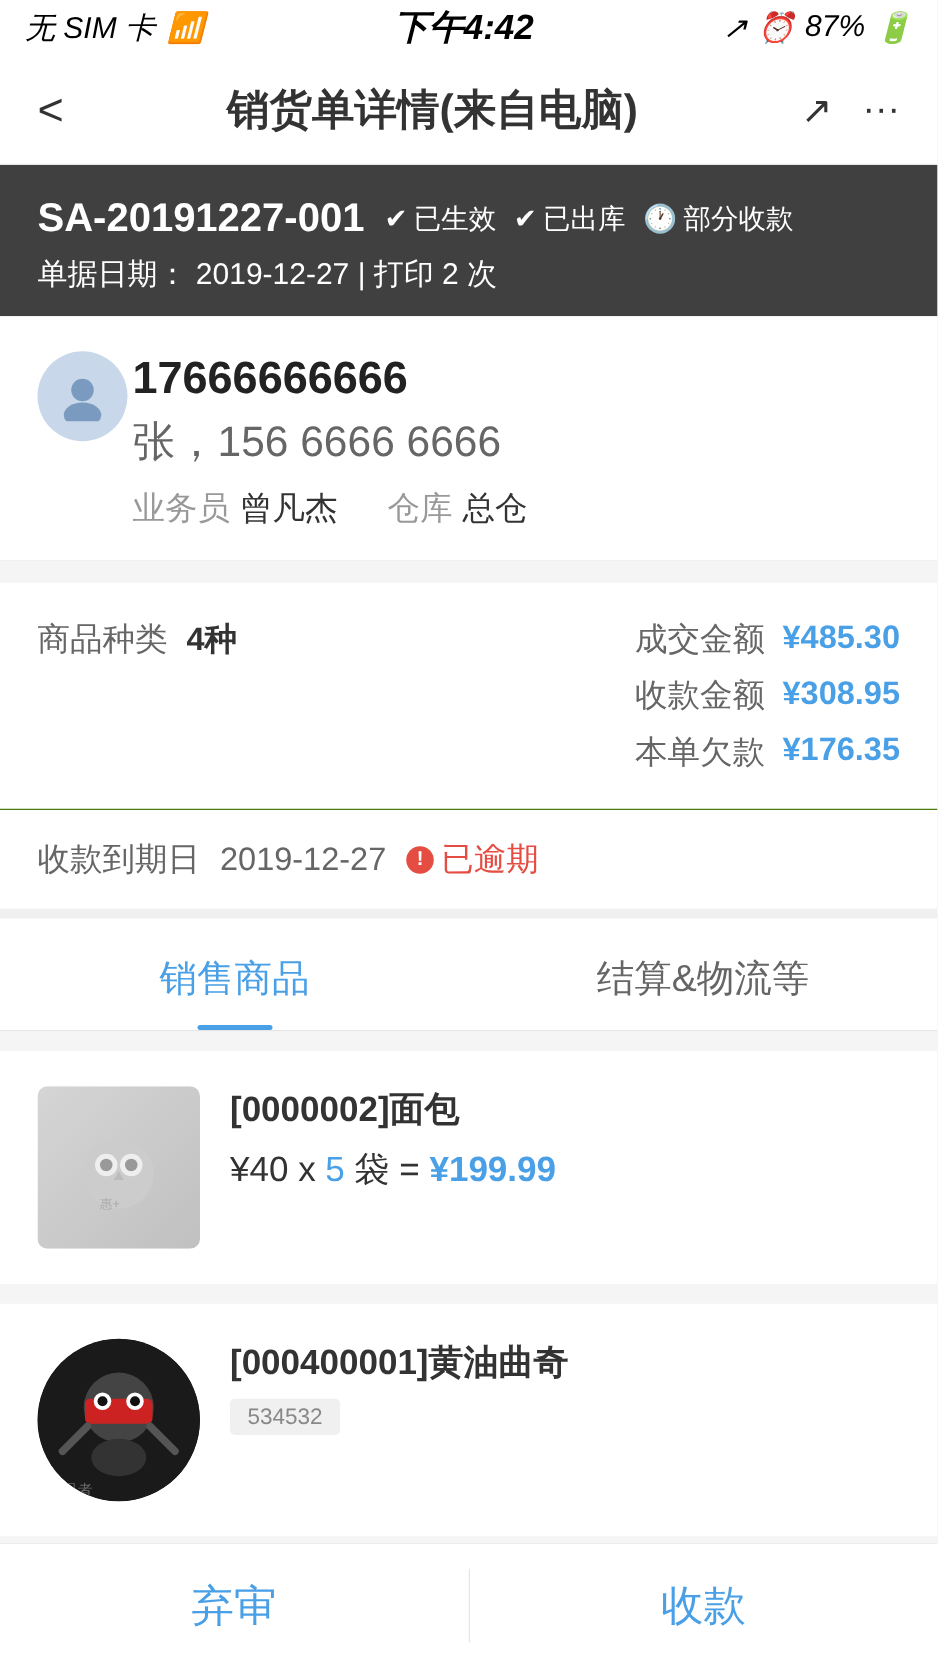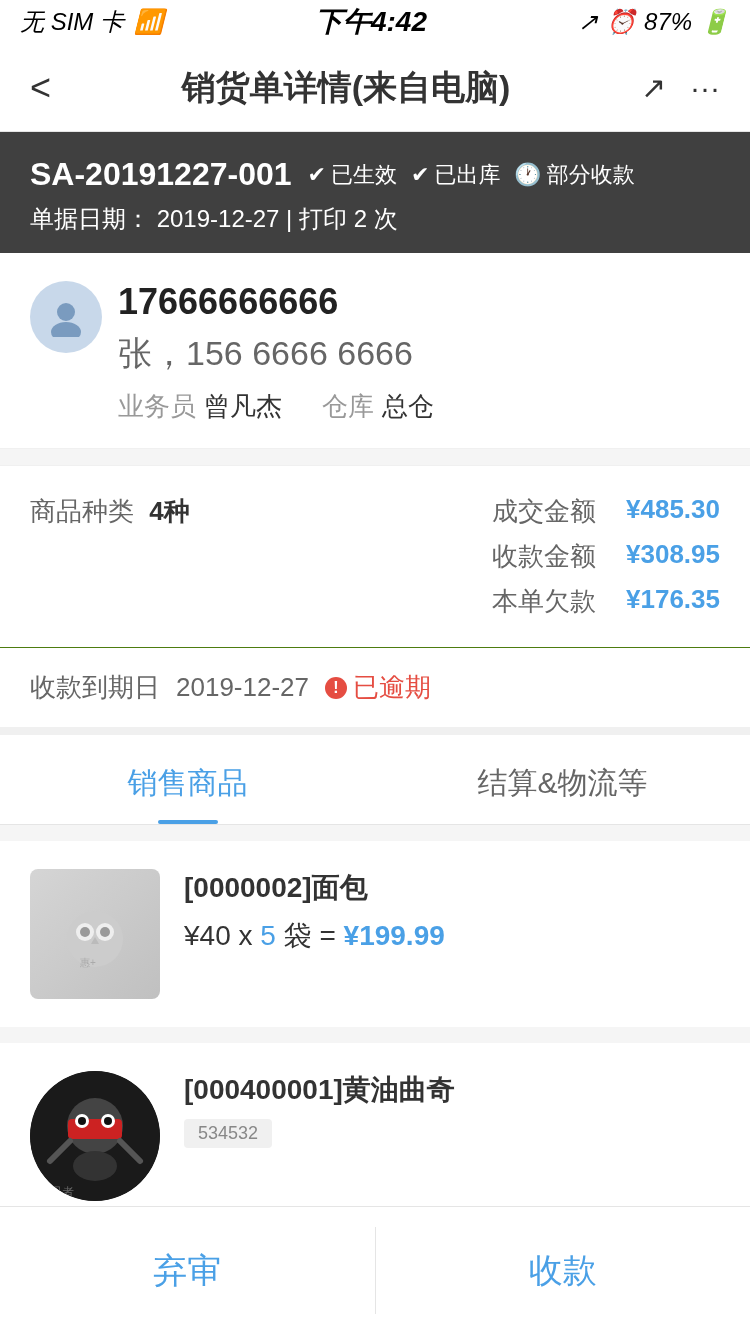--- a/index.html
+++ b/index.html
@@ -80,21 +80,21 @@
       font-size: 24px;
       color: #fff;
     }
 
     
     .customer-section {
       background: #fff;
       padding: 28px 30px 24px;
       display: flex;
       align-items: flex-start;
-      gap: 16px;
+      gap: 4px;
       border-bottom: 1px solid #f0f0f0;
     }
     .avatar {
       width: 72px;
       height: 72px;
       background: #c8d8ea;
       border-radius: 50%;
       display: flex;
       align-items: center;
       justify-content: center;
@@ -131,21 +131,21 @@
       display: flex;
       justify-content: space-between;
       align-items: flex-start;
       border-top: 1px solid #f0f0f0;
       border-bottom: 1px solid #4d7c0f;
       margin-top: 16px;
     }
     .stats-left { font-size: 26px; color: #666; }
     .stats-left-value { color: #333; font-weight: 600; margin-left: 8px; }
     .stats-right { display: flex; flex-direction: column; gap: 10px; align-items: flex-end; }
-    .stat-row { display: flex; justify-content: space-between; gap: 30px; font-size: 26px; }
+    .stat-row { display: flex; justify-content: space-between; gap: 14px; font-size: 26px; }
     .stat-label { color: #666; }
     .stat-value { color: #4aa0e6; font-weight: 600; }
 
     
     .due-section {
       background: #fff;
       padding: 22px 30px;
       display: flex;
       align-items: center;
       gap: 16px;
@@ -255,21 +255,21 @@
       border-radius: 4px;
       margin-bottom: 10px;
     }
 
     
     .bottom-bar {
       position: fixed;
       bottom: 0;
       left: 0;
       width: 750px;
-      height: 128px;
+      height: 100px;
       background: #fff;
       border-top: 1px solid #e5e5e5;
       display: flex;
     }
     .bottom-btn {
       flex: 1;
       display: flex;
       align-items: center;
       justify-content: center;
       font-size: 34px;

